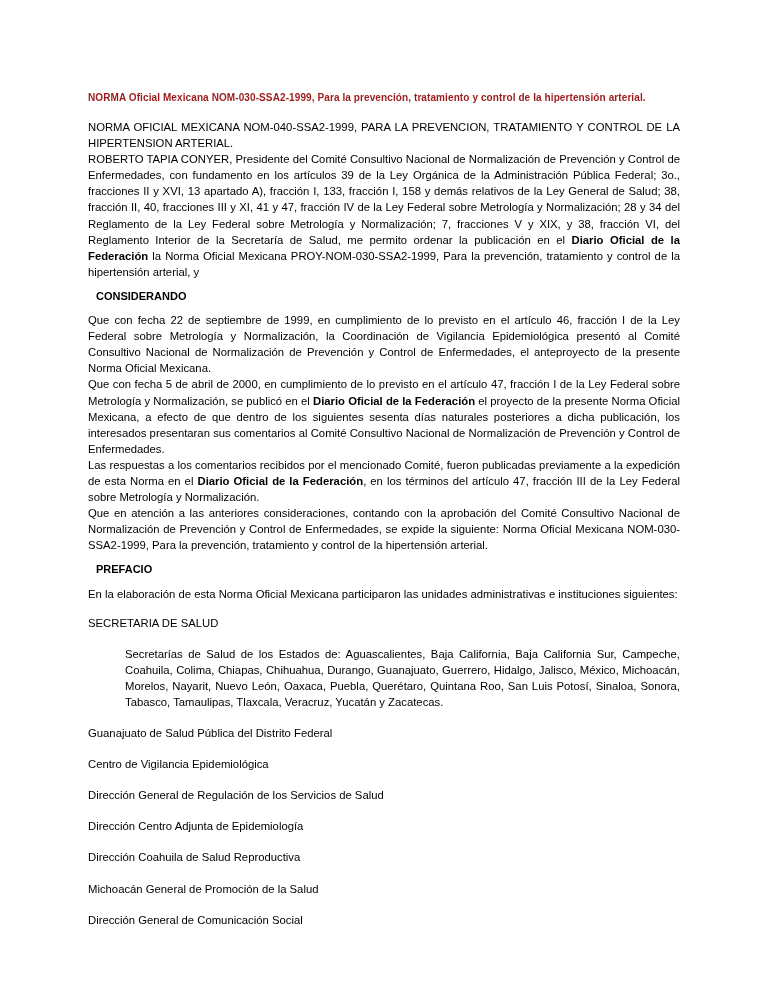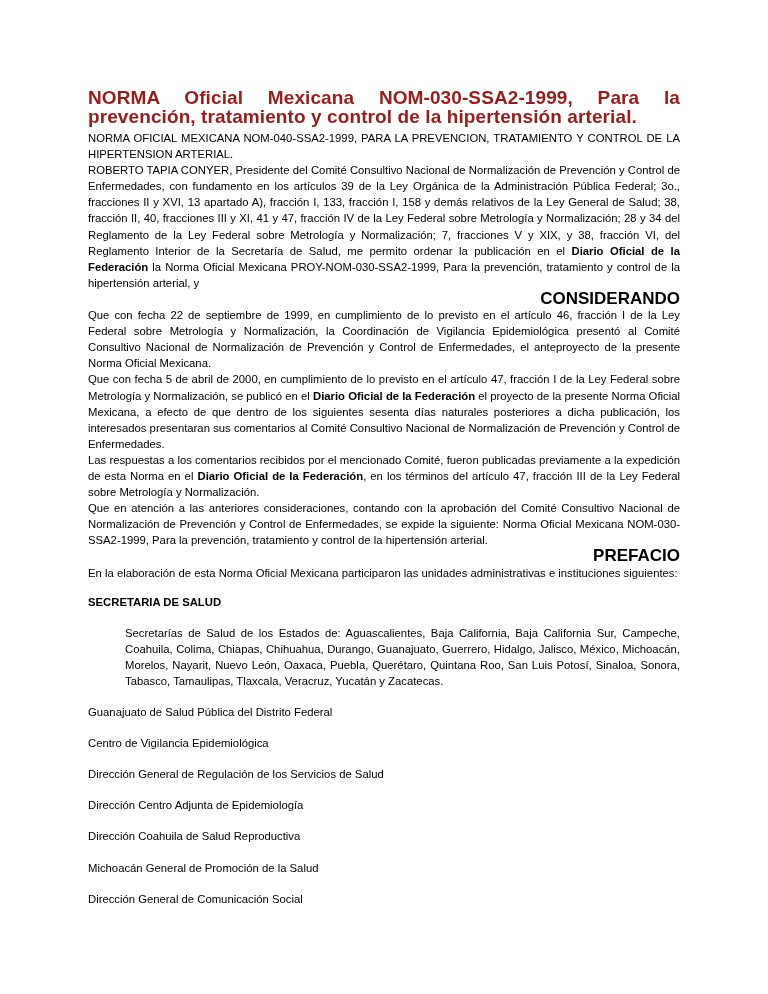--- a/index.html
+++ b/index.html
@@ -16,48 +16,47 @@
     overflow: hidden;
   }
   .page {
     box-sizing: border-box;
     width: 768px;
     height: 994px;
     padding: 88px 88px 0 88px;
     background: #ffffff;
   }
   .doc-title {
-    margin: 0 0 4px 0;
-    font-size: 19px;
+    margin: 0 0 12px 0;
+    font-size: 10px;
     line-height: 19px;
     font-weight: bold;
     color: #9B1B1B;
     text-align: justify;
     text-align-last: left;
     letter-spacing: 0.1px;
   }
   .para {
     margin: 0;
     font-size: 11.3px;
     line-height: 16.1px;
     text-align: justify;
     text-align-last: left;
     color: #000000;
   }
   .center-head {
-    margin: 0;
-    font-size: 17px;
+    margin: 8px;
+    font-size: 11px;
     line-height: 16.1px;
     font-weight: bold;
-    text-align: right;
+    text-align: left;
     color: #000000;
   }
   .indent-1 {
     margin-left: 25px;
-    font-weight: bold;
   }
   .indent-2 {
     margin-left: 37px;
   }
   .gap-md { height: 13px; }
   .gap-lg { height: 15px; }
   b, strong { font-weight: bold; }
   .inst-line {
     margin: 0;
     font-size: 11.3px;

